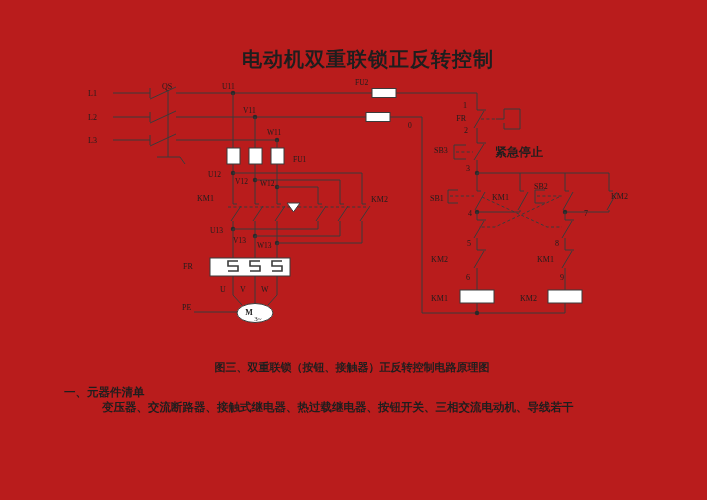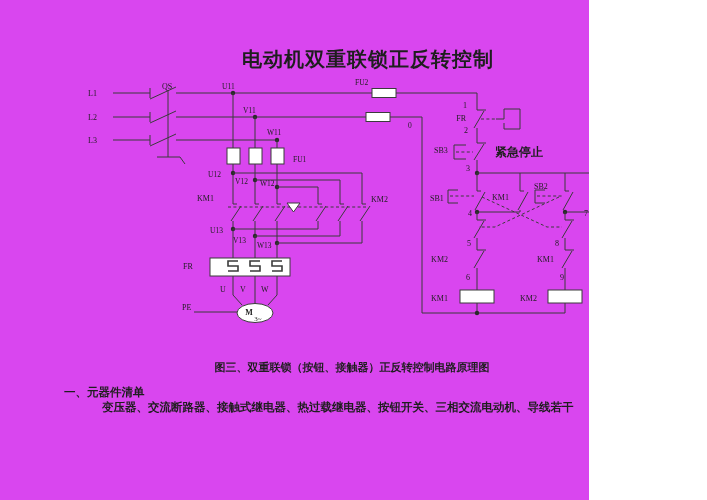--- a/index.html
+++ b/index.html
@@ -1,16 +1,16 @@
 <!DOCTYPE html>
 <html><head>
 <meta charset="utf-8">
 <style>
   html,body{margin:0;padding:0;background:#ffffff;}
-  .page{position:relative;width:589px;height:500px;background:#d946ef;overflow:hidden;
+  .page{position:relative;width:707px;height:500px;background:#b91c1c;overflow:hidden;
         font-family:"Liberation Serif","DejaVu Serif",serif;}
   svg{position:absolute;left:0;top:0;}
   svg text{fill:#1e1e1e;font-family:"Liberation Serif","DejaVu Serif",serif;}
   .wire{stroke:#3b3b3b;stroke-width:1;fill:none;}
   .wire2{stroke:#3b3b3b;stroke-width:1.6;fill:none;}
   .dash{stroke:#3b3b3b;stroke-width:1;fill:none;stroke-dasharray:3,2.4;}
   .box{fill:#ffffff;stroke:#3b3b3b;stroke-width:1;}
   .dot{fill:#2a2a2a;stroke:none;}
   .lbl{font-size:8px;}
   .lbl-sm{font-size:7.5px;}

